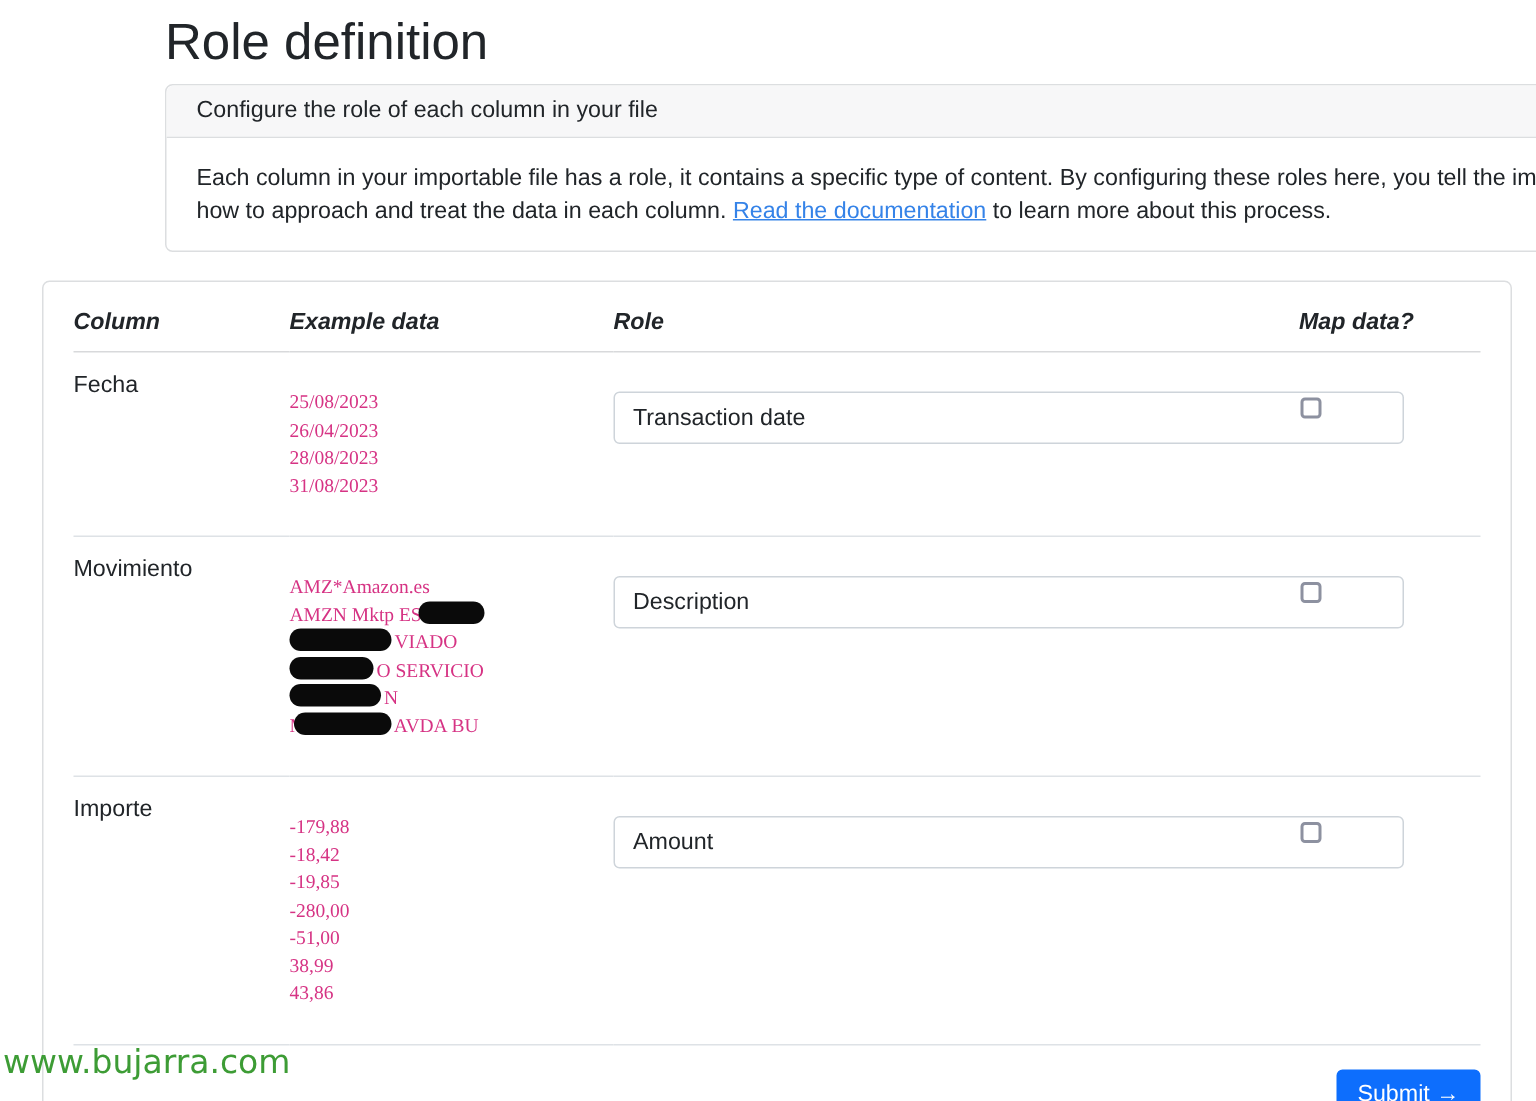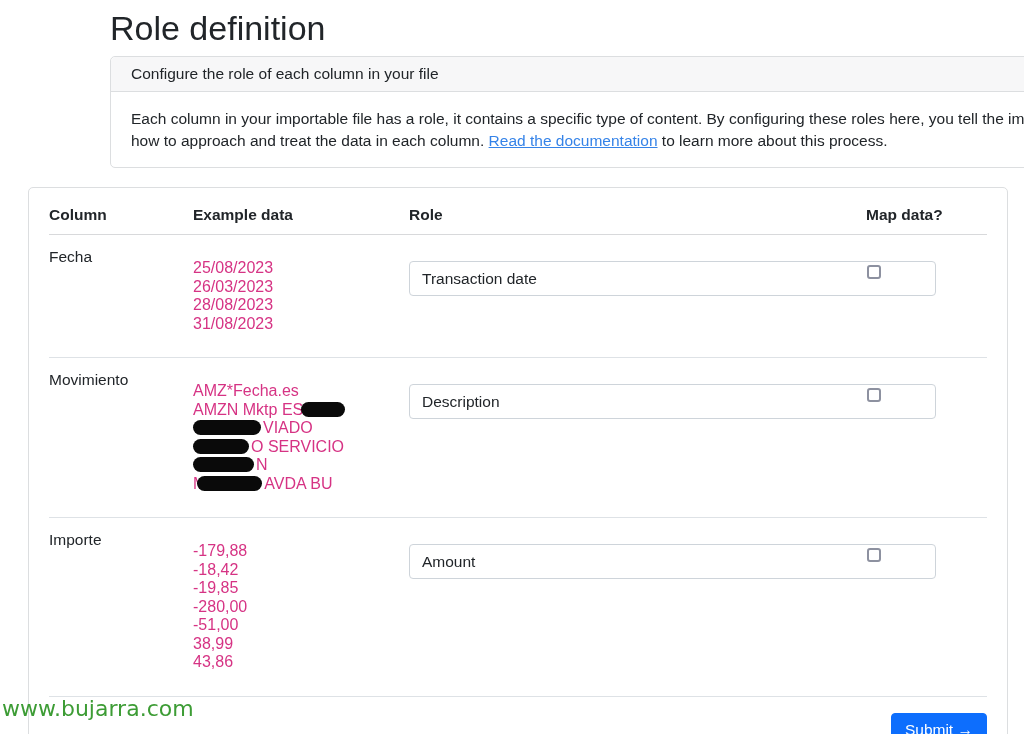--- a/index.html
+++ b/index.html
@@ -39,29 +39,29 @@
 
   .card-roles{margin-left:28px;width:980px;}
   .card-roles .card-body{padding:6px 20px 12px;}
 
   table.role-table{border-collapse:collapse;width:100%;table-layout:fixed;}
   table.role-table col.c1{width:144px;}
   table.role-table col.c2{width:216px;}
   table.role-table col.c3{width:457px;}
   table.role-table th{
     text-align:left;font-size:15.5px;font-weight:700;color:var(--text);
-    padding:12px 0 10px;border-bottom:1px solid #d8d9db;
+    padding:12px 0 10px;border-bottom:1px solid #d8d9db;font-style:italic;
   }
   table.role-table td{
     vertical-align:top;padding:24px 0;border-bottom:1px solid var(--rowline);
   }
   .col-name{font-size:15.5px;padding-top:13px !important;}
   .code-line{height:18.5px;line-height:18.5px;white-space:nowrap;}
   .code-text{
-    font-family:Liberation Sans, sans-serif;font-size:16px;color:var(--code);
+    font-family:Liberation Serif, serif;font-size:13px;color:var(--code);
   }
   .redact{
     display:inline-block;background:var(--redact);height:15px;
     border-radius:8px;vertical-align:middle;margin:-2px 2px 0 0;
   }
   .form-select{
     width:527px;height:35px;margin-top:2px;background:#fff;
     border:1px solid #ced4da;border-radius:4px;
     display:flex;align-items:center;padding:0 12px;
     font-size:15.5px;color:var(--text);cursor:pointer;
@@ -109,35 +109,35 @@
             <th>Example data</th>
             <th>Role</th>
             <th>Map data?</th>
           </tr>
         </thead>
       <tbody id="table-body">
           <tr>
             <td class="col-name">Fecha</td>
             <td>
               <div class="code-line"><span class="code-text">25/08/2023</span></div>
-              <div class="code-line"><span class="code-text">26/03/2023</span></div>
+              <div class="code-line"><span class="code-text">26/04/2023</span></div>
               <div class="code-line"><span class="code-text">28/08/2023</span></div>
               <div class="code-line"><span class="code-text">31/08/2023</span></div>
             </td>
             <td>
               <div class="form-select">
                 <span>Transaction date</span>
               </div>
             </td>
             <td><input type="checkbox" class="map-checkbox" style=""></td>
           </tr>
           <tr>
             <td class="col-name">Movimiento</td>
             <td>
-              <div class="code-line"><span class="code-text">AMZ*Fecha.es</span></div>
+              <div class="code-line"><span class="code-text">AMZ*Amazon.es</span></div>
               <div class="code-line"><span class="code-text">AMZN Mktp ES</span><span class="redact" style="width: 44px; margin-left: -2px;"></span></div>
               <div class="code-line"><span class="redact" style="width: 68px;"></span><span class="code-text">VIADO</span></div>
               <div class="code-line"><span class="redact" style="width: 56px;"></span><span class="code-text">O SERVICIO</span></div>
               <div class="code-line"><span class="redact" style="width: 61px;"></span><span class="code-text">N</span></div>
               <div class="code-line"><span class="code-text">M</span><span class="redact" style="width: 65px; margin-left: -9px;"></span><span class="code-text">AVDA BU</span></div>
             </td>
             <td>
               <div class="form-select">
                 <span>Description</span>
               </div>

